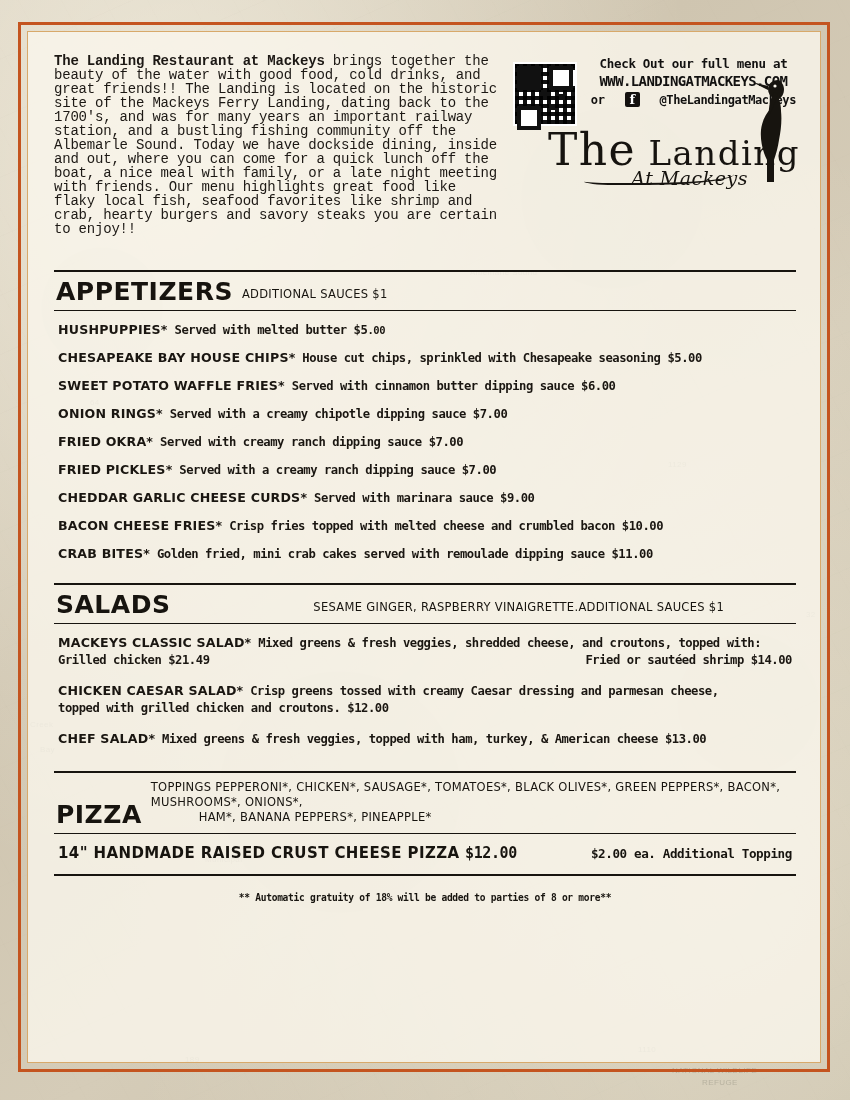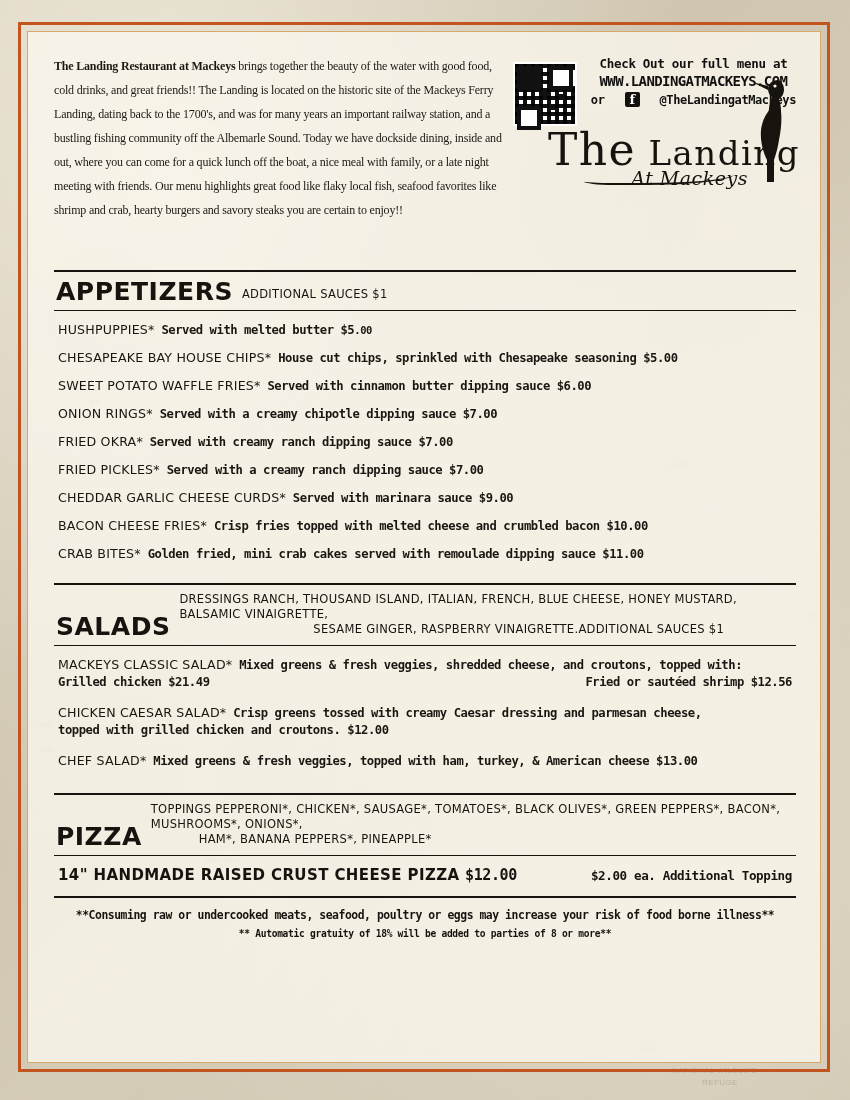--- a/index.html
+++ b/index.html
@@ -72,23 +72,23 @@
     width: 770px; height: 1008px;
     box-sizing: border-box;
     padding: 10px 14px 0 14px;
     color: #181512;
   }
 
   
   .header { display: flex; align-items: flex-start; }
   .intro {
     width: 455px;
-    font-family: Liberation Serif, serif;
-    font-size: 12px;
-    line-height: 24px;
+    font-family: Liberation Mono, monospace;
+    font-size: 14px;
+    line-height: 14px;
     color: #1c1814;
     letter-spacing: -0.2px;
   }
   .intro b { font-weight: bold; }
 
   .header-right {
     flex: 1;
     margin-left: 8px;
     position: relative;
     height: 210px;
@@ -222,21 +222,21 @@
     font-family: "DejaVu Sans Mono", monospace;
     font-size: 12.2px;
     font-weight: bold;
     color: #1a1611;
     line-height: 17px;
     margin-bottom: 10px;
     letter-spacing: -0.45px;
   }
   .item .nm {
     font-family: "DejaVu Sans", sans-serif;
-    font-weight: normal;
+    font-weight: bold;
     font-size: 12.6px;
     letter-spacing: 0.2px;
   }
   .item .sm { font-size: 10.5px; }
   .split { display: flex; justify-content: space-between; }
   .salads .item { margin-bottom: 13px; }
 
   .pizza-line {
     display: flex;
     justify-content: space-between;
@@ -386,36 +386,35 @@
       <div class="item">
         <span class="nm">CRAB BITES*</span>
         <span>Golden fried, mini crab cakes served with remoulade dipping sauce  $11.00</span>
       </div>
     </div>
 
     <div class="rule-thick"></div>
     <div class="sec-head">
       <div class="sec-title">SALADS</div>
       <div class="sec-sub" style="flex:1;">
-        <div>DRESSINGS  RANCH, THOUSAND ISLAND, ITALIAN, FRENCH, BLUE CHEESE, HONEY MUSTARD, BALSAMIC VINAIGRETTE,</div>
         <div class="sec-sub-row">
           <span style="margin-left:64px;">SESAME GINGER, RASPBERRY VINAIGRETTE.</span>
           <span>ADDITIONAL SAUCES  $1</span>
         </div>
       </div>
     </div>
     <div class="rule-thin"></div>
 
     <div class="items salads">
       <div class="item">
         <span class="nm">MACKEYS CLASSIC SALAD*</span>
         <span>Mixed greens &amp; fresh veggies, shredded cheese, and croutons, topped with:</span>
         <div class="split">
           <span>Grilled chicken  $21.49</span>
-          <span>Fried or sautéed shrimp  $12.56</span>
+          <span>Fried or sautéed shrimp  $14.00</span>
         </div>
       </div>
       <div class="item">
         <span class="nm">CHICKEN CAESAR SALAD*</span>
         <span>Crisp greens tossed with creamy Caesar dressing and parmesan cheese,</span>
         <div>topped with grilled chicken and croutons.  $12.00</div>
       </div>
       <div class="item">
         <span class="nm">CHEF SALAD*</span>
         <span>Mixed greens &amp; fresh veggies, topped with ham, turkey, &amp; American cheese $13.00</span>
@@ -436,18 +435,17 @@
       <div class="left">
         <span>14" HANDMADE RAISED CRUST CHEESE PIZZA</span>
         <span class="price">$12.00</span>
       </div>
       <div class="right">$2.00 ea.  Additional Topping</div>
     </div>
 
     <div class="rule-thick"></div>
 
     <div class="footer">
-      <div class="f1">**Consuming raw or undercooked meats, seafood, poultry or eggs may increase your risk of food borne illness**</div>
       <div class="f2">** Automatic gratuity of 18% will be added to parties of 8 or more**</div>
     </div>
 
   </div>
 </div>
 
 </body></html>

